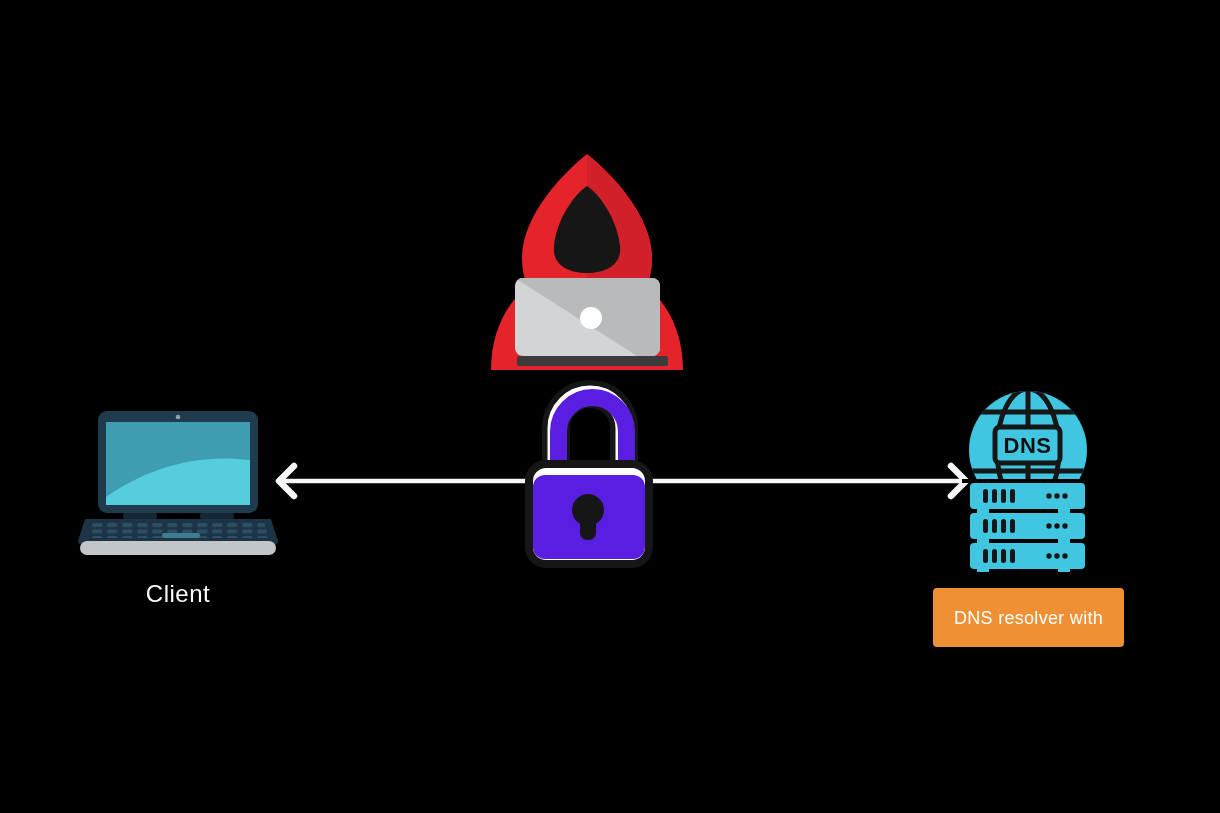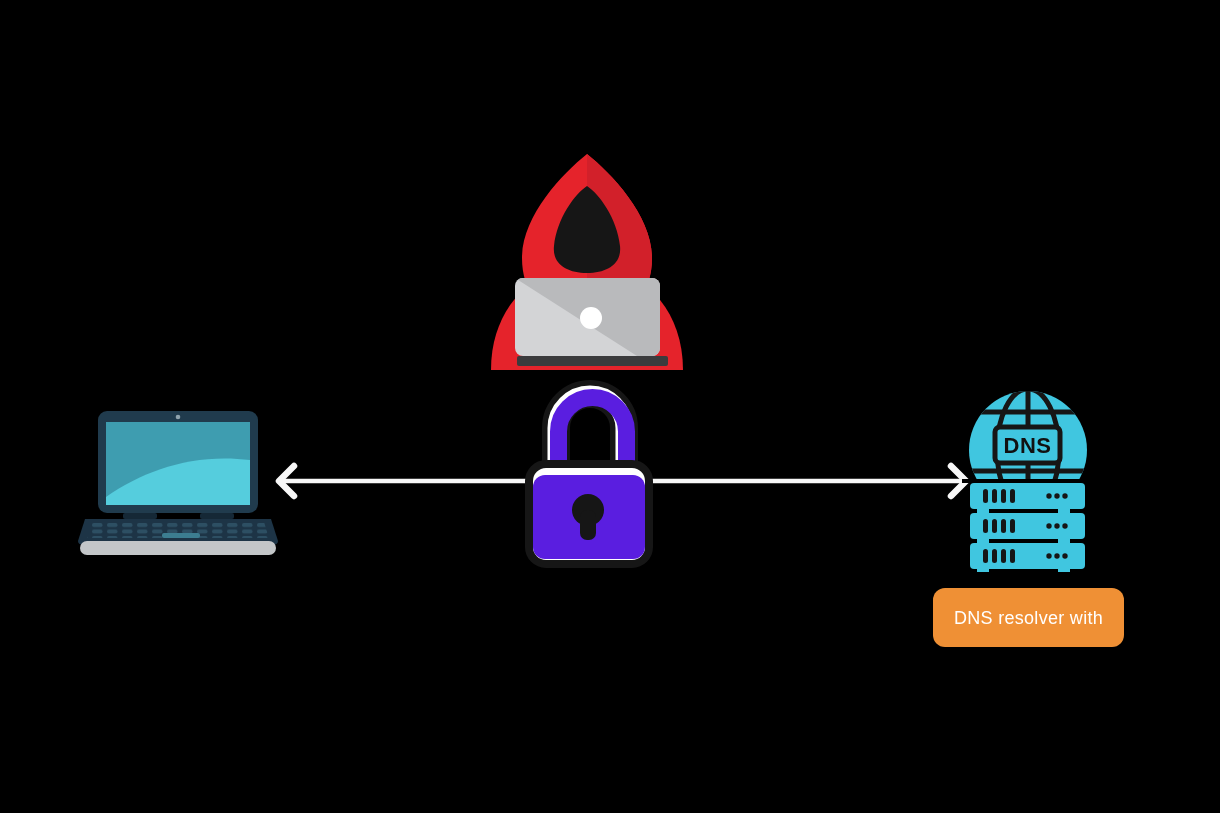--- a/index.html
+++ b/index.html
@@ -37,21 +37,21 @@
   .client-label{
     left:76px;top:580px;width:204px;
     text-align:center;
     color:var(--text-white,#fafafa);
     font-size:24px;
     letter-spacing:0.5px;
   }
   .caption{
     left:933px;top:588px;width:191px;height:59px;
     background:var(--caption-orange,#ef9035);
-    border-radius:12px;
+    border-radius:4px;
     display:flex;flex-direction:column;
     align-items:center;justify-content:center;
     color:#ffffff;
     font-size:18px;line-height:26px;
     letter-spacing:0.3px;
     text-align:center;
   }
   .dns-text{
     font-family:"Liberation Sans", sans-serif;
     font-size:22px;font-weight:bold;
@@ -112,20 +112,21 @@
     <rect x="47" y="115" width="34" height="6" rx="2" fill="#152836"></rect>
     <rect x="124" y="115" width="34" height="6" rx="2" fill="#152836"></rect>
 
     <path d="M9,121 L195,121 L202,143 Q202,147 196,147 L8,147 Q2,147 2,143 Z" class="f-deck"></path>
     <path d="M16,124 L188,124 L193,140 L11,140 Z" fill="url(#kp)"></path>
     <rect x="86" y="135" width="38" height="5" rx="2" fill="#3c7d90"></rect>
 
     <rect x="4" y="143" width="196" height="14" rx="7" class="f-bgray"></rect>
   </svg>
 
+  <div class="abs client-label">Client</div>
 
   <svg class="abs" style="left:520px;top:372px;" width="140" height="200" viewBox="0 0 140 200">
 
     <path d="M36,100 L36,56 A34,34 0 0 1 104,56 L104,100" fill="none" class="s-ink" stroke-width="28"></path>
     <path d="M36,100 L36,56 A34,34 0 0 1 104,56 L104,100" fill="none" class="s-white" stroke-width="17"></path>
     <path d="M36,100 L36,56 A34,34 0 0 1 104,56 L104,100" fill="none" class="s-purple" stroke-width="17" transform="translate(2.5,3.5)"></path>
 
     <rect x="9" y="92" width="120" height="100" rx="17" class="f-white s-ink" stroke-width="8"></rect>
     <rect x="13" y="103" width="112" height="84" rx="12" class="f-purple"></rect>
 

